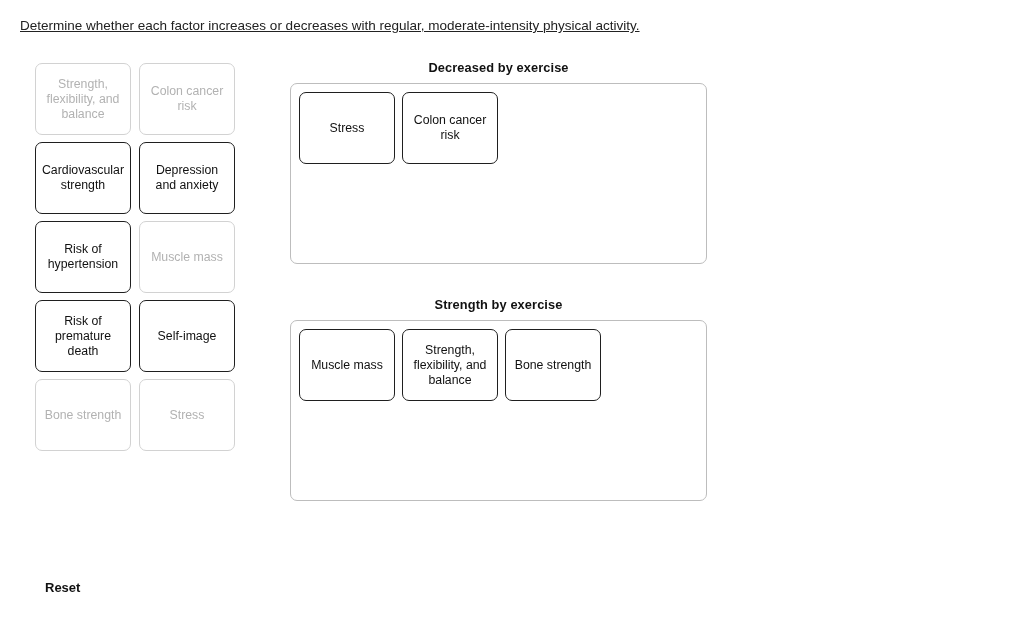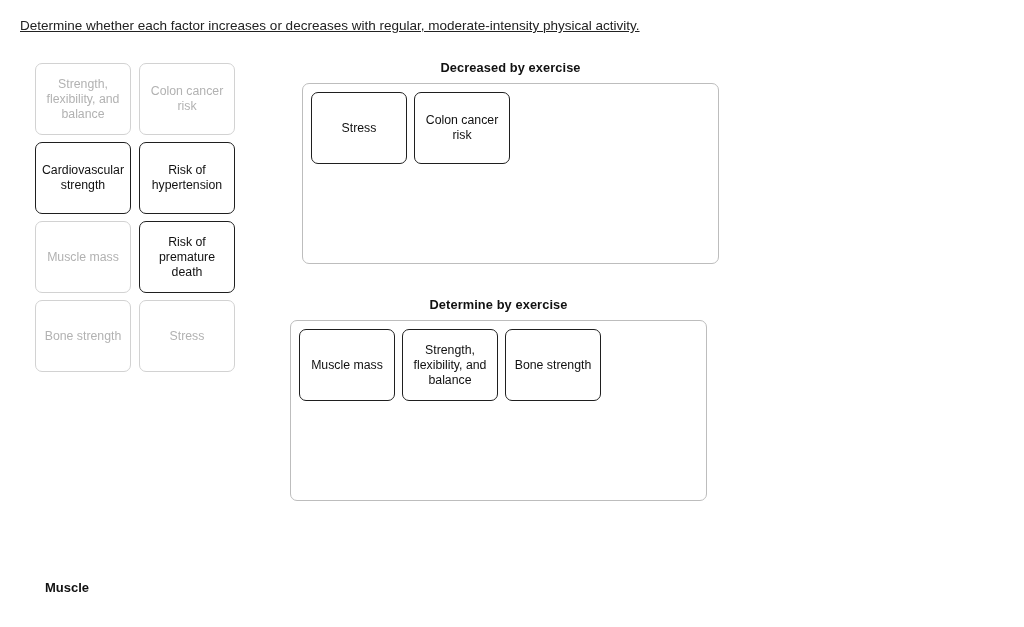--- a/index.html
+++ b/index.html
@@ -64,21 +64,21 @@
   .tile.placed-ghost {
     border: 1px solid #d2d2d2;
     color: #b2b2b2;
     cursor: default;
   }
 
   
   .zone-block {
     position: absolute;
   }
-  #zone-decreased { left: 302px; top: 60px; }
+  #zone-decreased { left: 290px; top: 60px; }
   #zone-increased { left: 290px; top: 297px; }
 
   .zone-title {
     font-size: 12.8px;
     font-weight: bold;
     color: #111111;
     text-align: center;
     width: 417px;
     margin: 0 0 8px 0;
     letter-spacing: 0.1px;
@@ -119,37 +119,39 @@
 </style>
 </head>
 <body>
 
 <div class="prompt">Determine whether each factor increases or decreases with regular, moderate-intensity physical activity.</div>
 
 <div class="tile-bank" id="tile-bank">
     <div class="tile placed-ghost">Strength, flexibility, and balance</div>
     <div class="tile placed-ghost">Colon cancer risk</div>
     <div class="tile active">Cardiovascular strength</div>
+    <div class="tile active">Depression and anxiety</div>
     <div class="tile active">Risk of hypertension</div>
     <div class="tile placed-ghost">Muscle mass</div>
     <div class="tile active">Risk of premature death</div>
+    <div class="tile active">Self-image</div>
     <div class="tile placed-ghost">Bone strength</div>
     <div class="tile placed-ghost">Stress</div>
   </div>
 
 <div class="zone-block" id="zone-decreased">
   <div class="zone-title">Decreased by exercise</div>
   <div class="dropzone" id="dropzone-decreased">
       <div class="tile active">Stress</div>
       <div class="tile active">Colon cancer risk</div>
     </div>
 </div>
 
 <div class="zone-block" id="zone-increased">
-  <div class="zone-title">Determine by exercise</div>
+  <div class="zone-title">Strength by exercise</div>
   <div class="dropzone" id="dropzone-increased">
       <div class="tile active">Muscle mass</div>
       <div class="tile active">Strength, flexibility, and balance</div>
       <div class="tile active">Bone strength</div>
     </div>
 </div>
 
-<button class="reset-button">Muscle</button>
+<button class="reset-button">Reset</button>
 
 </body></html>

